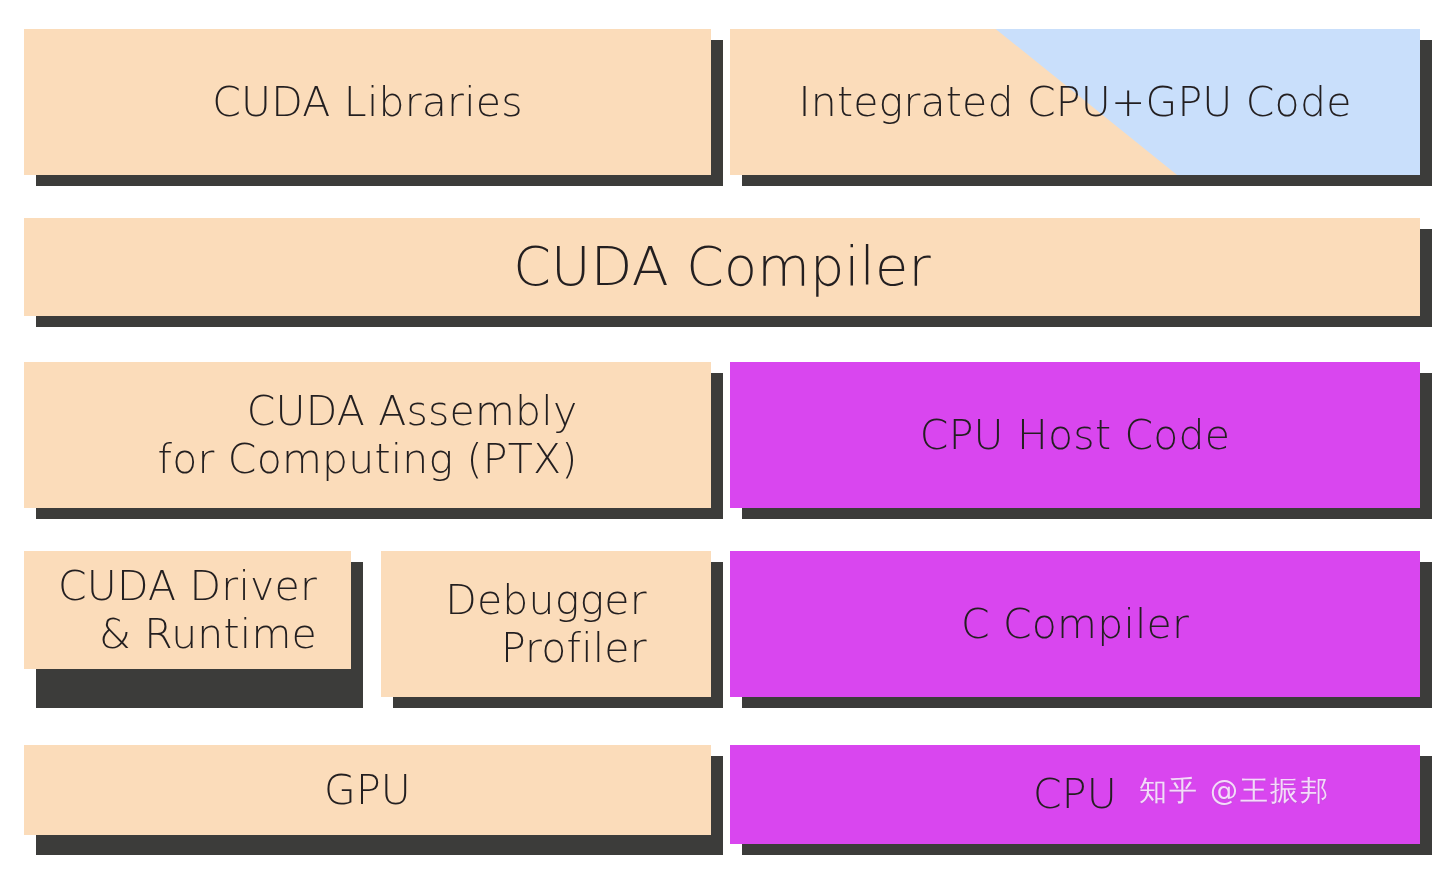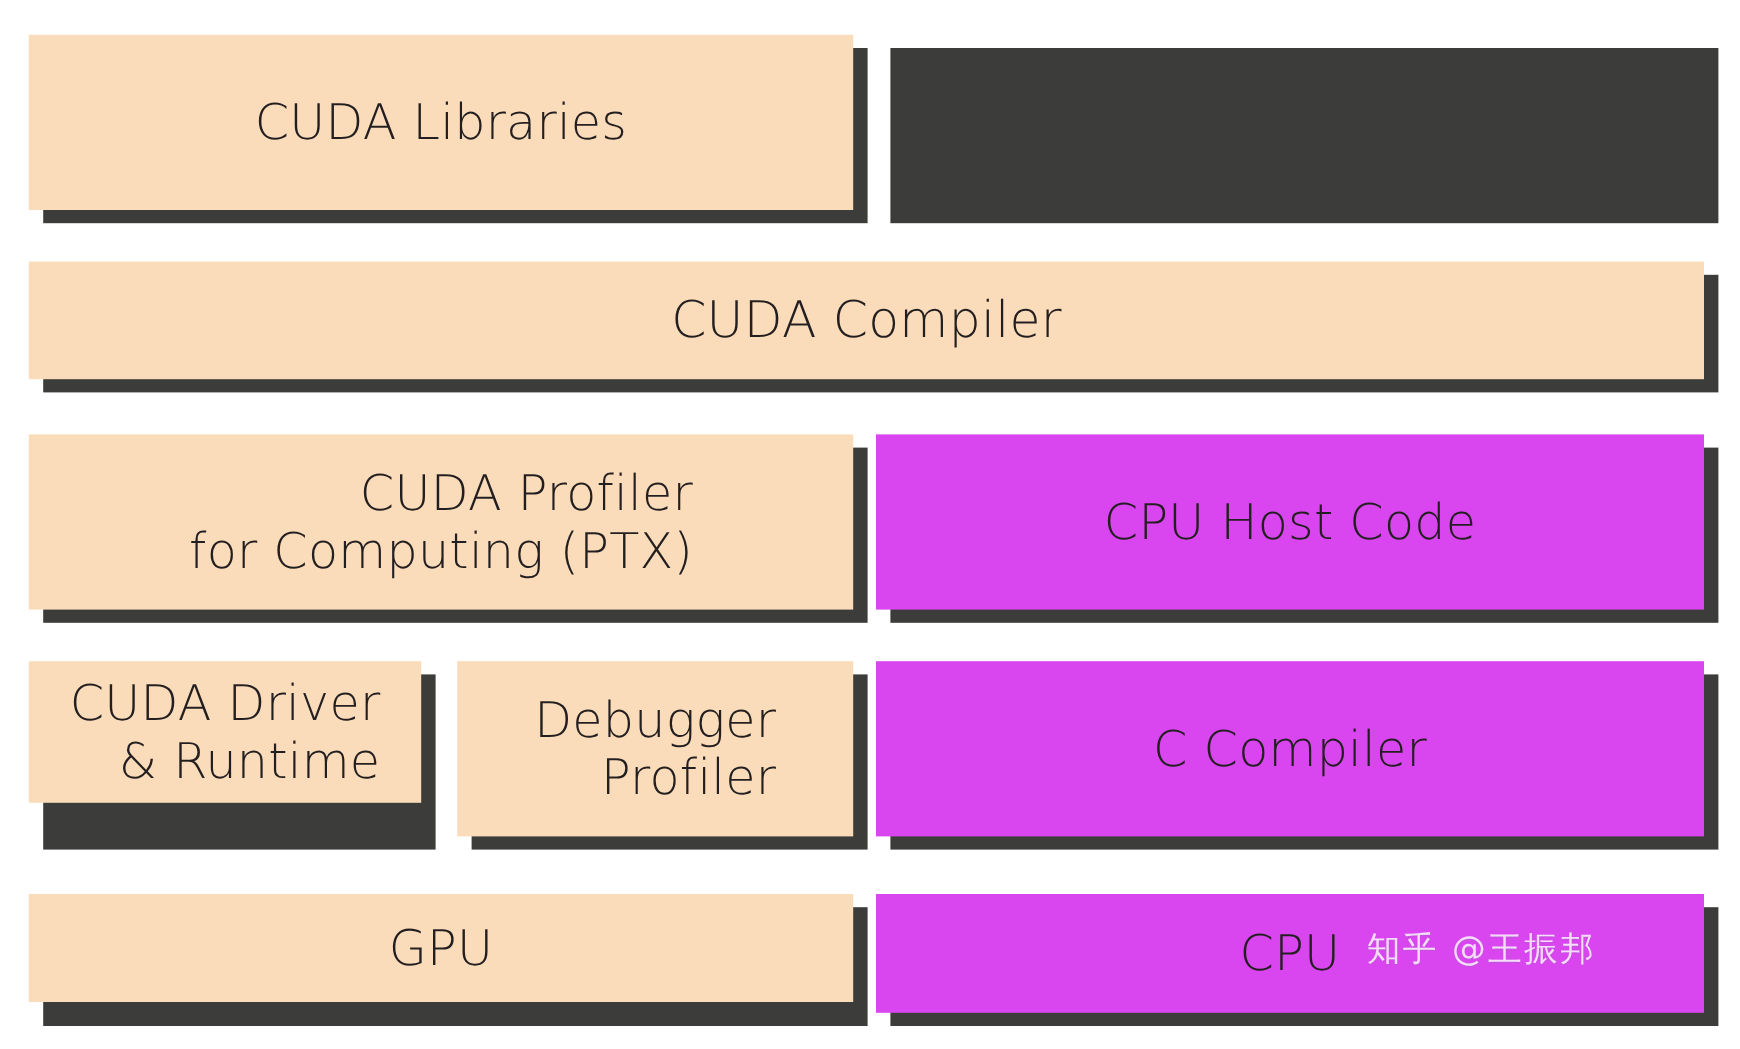--- a/index.html
+++ b/index.html
@@ -81,29 +81,33 @@
 <body>
 
 <div id="stage">
 
   <div class="shadow" style="left:36px; top:40px; width:687px; height:146px;"></div>
   <div class="block orange" style="left:24px; top:29px; width:687px; height:146px; font-size:41px;">
     <span class="label">CUDA Libraries</span>
   </div>
 
   <div class="shadow" style="left:742px; top:40px; width:690px; height:146px;"></div>
+  <div class="block split" style="left:730px; top:29px; width:690px; height:146px; font-size:41px;">
+    <span class="wedge"></span>
+    <span class="label">Integrated CPU+GPU Code</span>
+  </div>
 
   <div class="shadow" style="left:36px; top:229px; width:1396px; height:98px;"></div>
-  <div class="block orange" style="left:24px; top:218px; width:1396px; height:98px; font-size:42px;">
+  <div class="block orange" style="left:24px; top:218px; width:1396px; height:98px; font-size:54px;">
     <span class="label">CUDA Compiler</span>
   </div>
 
   <div class="shadow" style="left:36px; top:373px; width:687px; height:146px;"></div>
   <div class="block orange" style="left:24px; top:362px; width:687px; height:146px; font-size:41px;">
-    <span class="label">CUDA Profiler
+    <span class="label">CUDA Assembly
 for Computing (PTX)</span>
   </div>
 
   <div class="shadow" style="left:742px; top:373px; width:690px; height:146px;"></div>
   <div class="block blue" style="left:730px; top:362px; width:690px; height:146px; font-size:41px;">
     <span class="label">CPU Host Code</span>
   </div>
 
   <div class="shadow" style="left:36px; top:562px; width:327px; height:146px;"></div>
   <div class="block orange" style="left:24px; top:551px; width:327px; height:118px; font-size:41px;">

